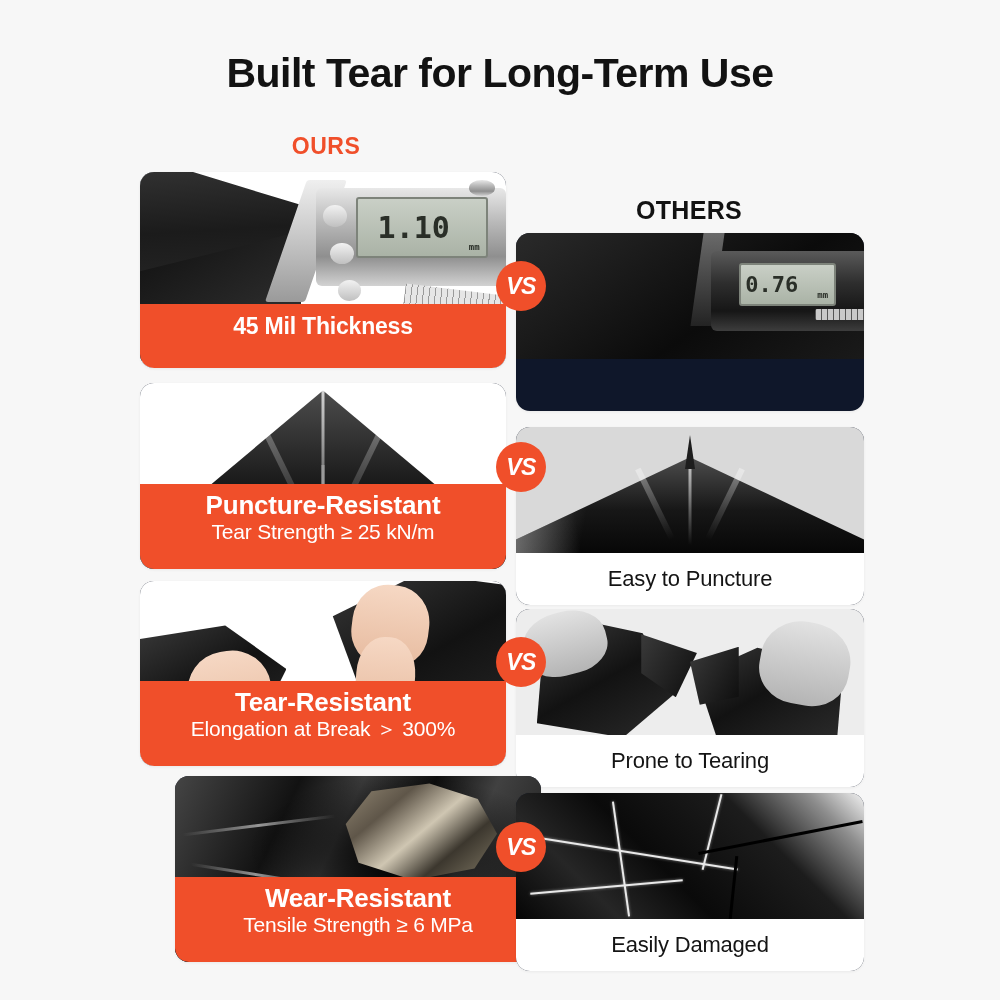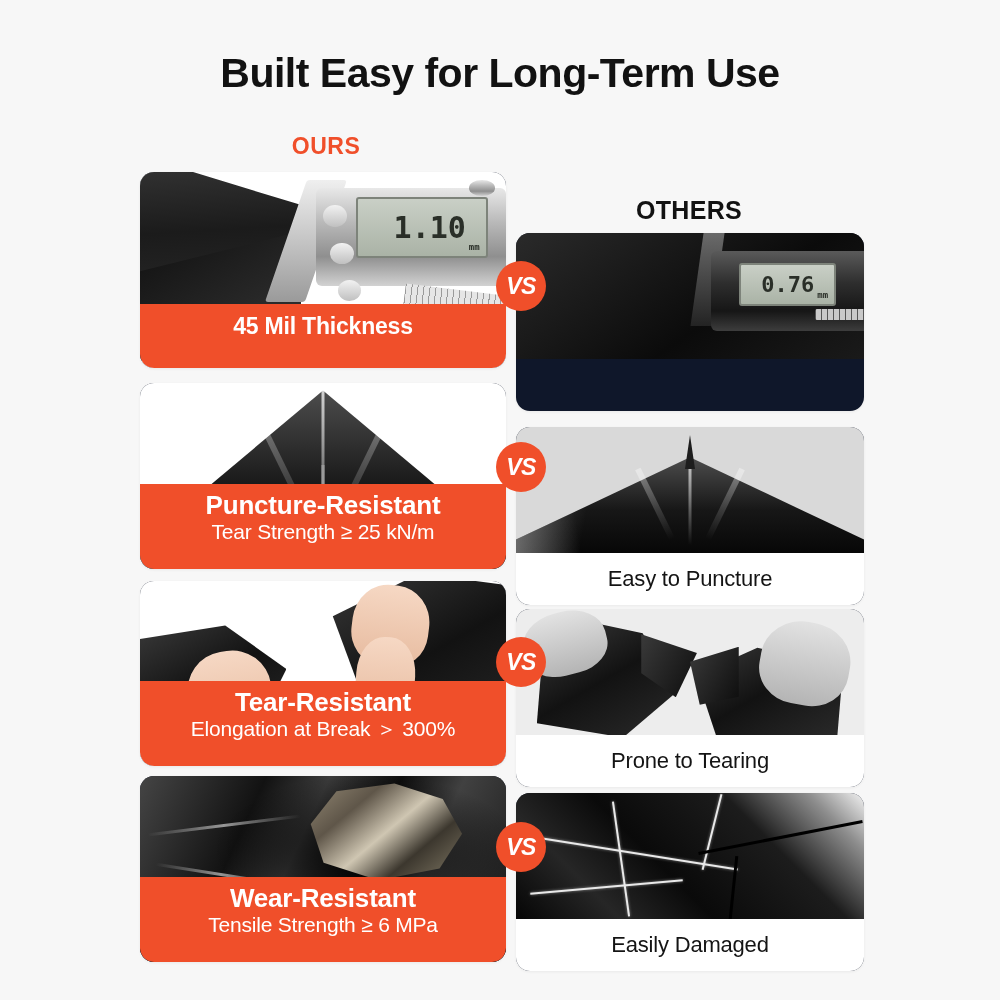--- a/index.html
+++ b/index.html
@@ -170,21 +170,21 @@
     border:2px solid #7d837a;
     border-radius:3px;
     display:flex;
     align-items:center;
     justify-content:flex-end;
     padding-right:6px;
     font-family:"DejaVu Sans Mono", monospace;
     color:#2a2f28;
     font-weight:bold;
   }
-  .lcd .unit { font-size:9px; margin-left:3px; align-self:flex-end; margin-bottom:4px; }
+  .lcd .unit { font-size:9px; margin-left:19px; align-self:flex-end; margin-bottom:4px; }
 
   .cal-btn {
     position:absolute;
     background: linear-gradient(180deg,#f2f2f2,#c0c0c0);
     border-radius:50%;
   }
 
   .cal-scale {
     position:absolute;
     background: repeating-linear-gradient(90deg,#9a9a9a 0 1px,#e6e6e6 1px 6px);
@@ -295,21 +295,21 @@
     background:#e9e9e9;
     box-shadow:0 0 3px rgba(255,255,255,.5);
   }
   .crack.dark { background:#000; box-shadow:none; }
 </style>
 </head>
 <body>
 
 <div id="page">
 
-  <div class="page-title">Built Easy for Long-Term Use</div>
+  <div class="page-title">Built Tear for Long-Term Use</div>
 
   <div class="col-head col-head-ours">OURS</div>
   <div class="col-head col-head-others">OTHERS</div>
 
   <div class="card card-ours" style="top:172px;height:196px;">
     <div class="card-photo" style="height:196px;">
       <div class="ph bg-white"></div>
       <div class="memb-slab s1"></div>
       <div class="memb-slab s2"></div>
       <div class="caliper-jaw" style="left:40%;top:4%;width:11%;height:62%;transform:skewX(-19deg);border-radius:3px;"></div>
@@ -398,21 +398,21 @@
       <div class="sheet-black" style="left:6%;top:8%;width:40%;height:94%;clip-path:polygon(28% 0%,76% 12%,100% 62%,62% 100%,0% 88%,4% 30%);"></div>
       <div class="sheet-black" style="left:50%;top:26%;width:44%;height:78%;clip-path:polygon(4% 34%,44% 6%,100% 26%,96% 100%,18% 100%);"></div>
       <div class="tear-shard" style="left:36%;top:20%;width:16%;height:50%;clip-path:polygon(0% 0%,100% 30%,62% 100%,0% 62%);"></div>
       <div class="tear-shard" style="left:50%;top:30%;width:14%;height:46%;clip-path:polygon(100% 0%,100% 86%,20% 100%,0% 26%);"></div>
       <div class="hand gray" style="left:2%;top:2%;width:24%;height:50%;transform:rotate(-14deg);"></div>
       <div class="hand gray" style="left:70%;top:10%;width:26%;height:66%;transform:rotate(10deg);"></div>
     </div>
     <div class="caption" style="line-height:52px;height:52px;">Prone to Tearing</div>
   </div>
 
-  <div class="card card-ours" style="top:776px;height:186px;">
+  <div class="card card-ours" style="top:776px;height:186px;margin-left:35px;">
     <div class="card-photo" style="height:186px;">
       <div class="ph">
           <div class="drape"></div>
         </div>
       <div class="drape-fold" style="left:2%;top:26%;width:42%;transform:rotate(-7deg);"></div>
       <div class="drape-fold" style="left:4%;top:52%;width:36%;transform:rotate(9deg);"></div>
       <div class="drape-fold" style="left:8%;top:68%;width:30%;transform:rotate(16deg);"></div>
       <div class="rock" style="left:44%;top:4%;width:44%;height:52%;"></div>
       <div class="banner">
         <div class="banner-main">Wear-Resistant</div>

